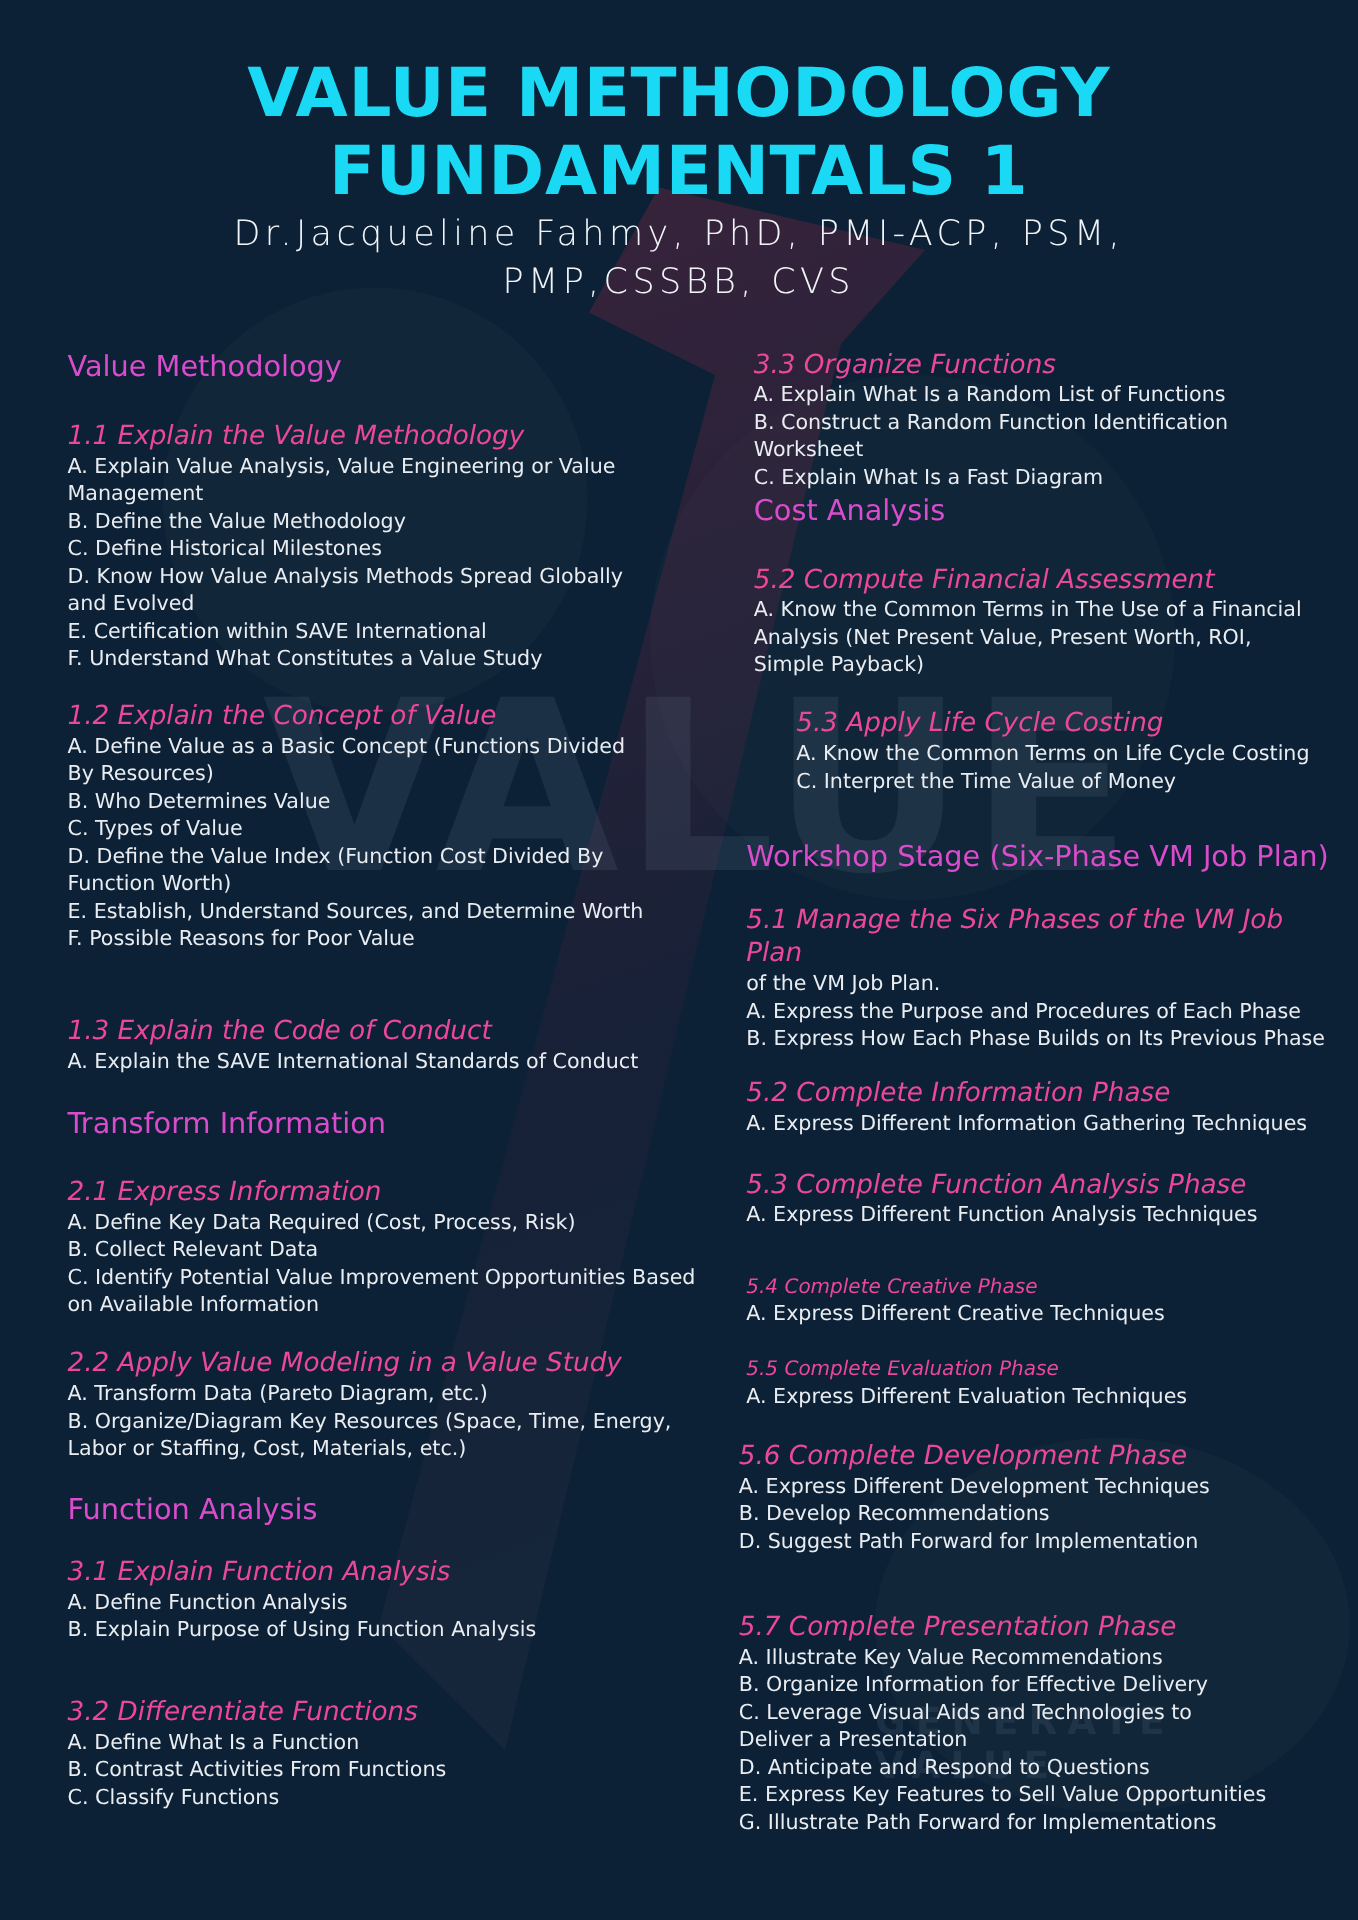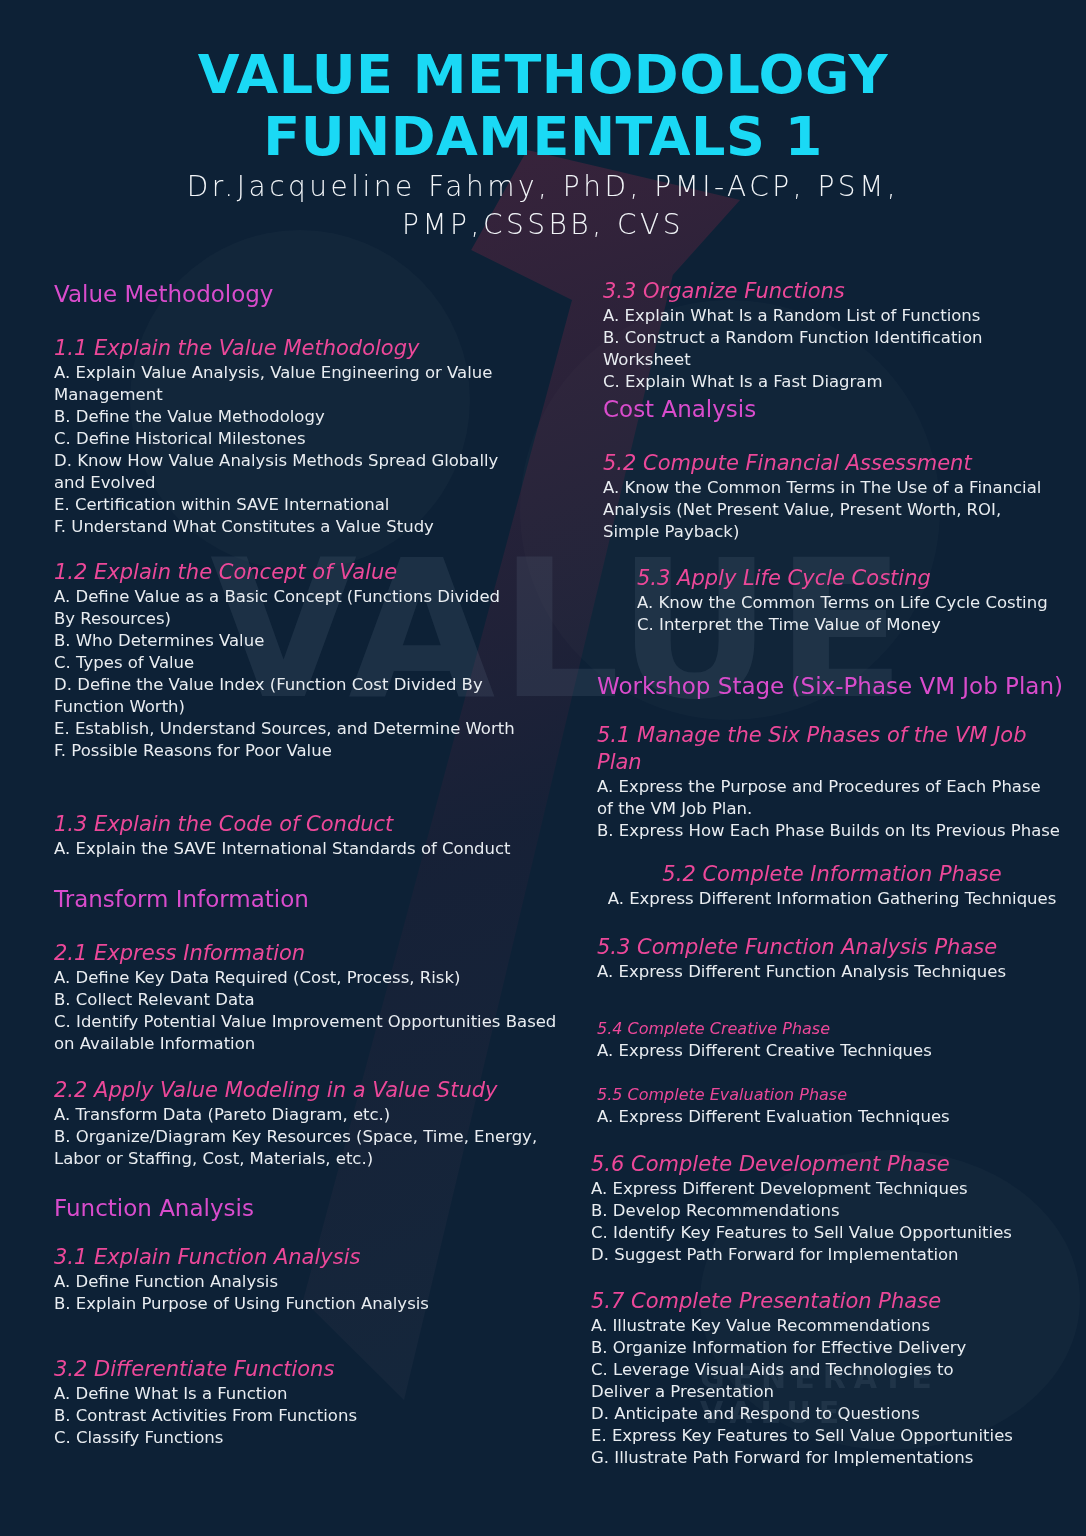--- a/index.html
+++ b/index.html
@@ -144,26 +144,26 @@
     <div class="sec">5.3 Apply Life Cycle Costing</div>
     <div class="item">A. Know the Common Terms on Life Cycle Costing</div>
     <div class="item">C. Interpret the Time Value of Money</div>
   </div>
 
   <div class="cat" style="position:absolute;left:597px;top:671px;">Workshop Stage (Six-Phase VM Job Plan)</div>
 
   <div style="position:absolute;left:597px;top:722px;width:470px;">
     <div class="sec">5.1 Manage the Six Phases of the VM Job</div>
     <div class="sec">Plan</div>
+    <div class="item">of the VM Job Plan.</div>
     <div class="item">A. Express the Purpose and Procedures of Each Phase</div>
-    <div class="item">of the VM Job Plan.</div>
     <div class="item">B. Express How Each Phase Builds on Its Previous Phase</div>
   </div>
 
-  <div style="position:absolute;left:597px;top:861px;width:470px;text-align:center;">
+  <div style="position:absolute;left:597px;top:861px;width:470px;">
     <div class="sec">5.2 Complete Information Phase</div>
     <div class="item">A. Express Different Information Gathering Techniques</div>
   </div>
 
   <div style="position:absolute;left:597px;top:934px;width:470px;">
     <div class="sec">5.3 Complete Function Analysis Phase</div>
     <div class="item">A. Express Different Function Analysis Techniques</div>
   </div>
 
   <div style="position:absolute;left:597px;top:1018px;width:470px;">
@@ -173,21 +173,20 @@
 
   <div style="position:absolute;left:597px;top:1084px;width:470px;">
     <div class="sec small">5.5 Complete Evaluation Phase</div>
     <div class="item">A. Express Different Evaluation Techniques</div>
   </div>
 
   <div style="position:absolute;left:591px;top:1151px;width:480px;">
     <div class="sec">5.6 Complete Development Phase</div>
     <div class="item">A. Express Different Development Techniques</div>
     <div class="item">B. Develop Recommendations</div>
-    <div class="item">C. Identify Key Features to Sell Value Opportunities</div>
     <div class="item">D. Suggest Path Forward for Implementation</div>
   </div>
 
   <div style="position:absolute;left:591px;top:1288px;width:480px;">
     <div class="sec">5.7 Complete Presentation Phase</div>
     <div class="item">A. Illustrate Key Value Recommendations</div>
     <div class="item">B. Organize Information for Effective Delivery</div>
     <div class="item">C. Leverage Visual Aids and Technologies to</div>
     <div class="item">Deliver a Presentation</div>
     <div class="item">D. Anticipate and Respond to Questions</div>

